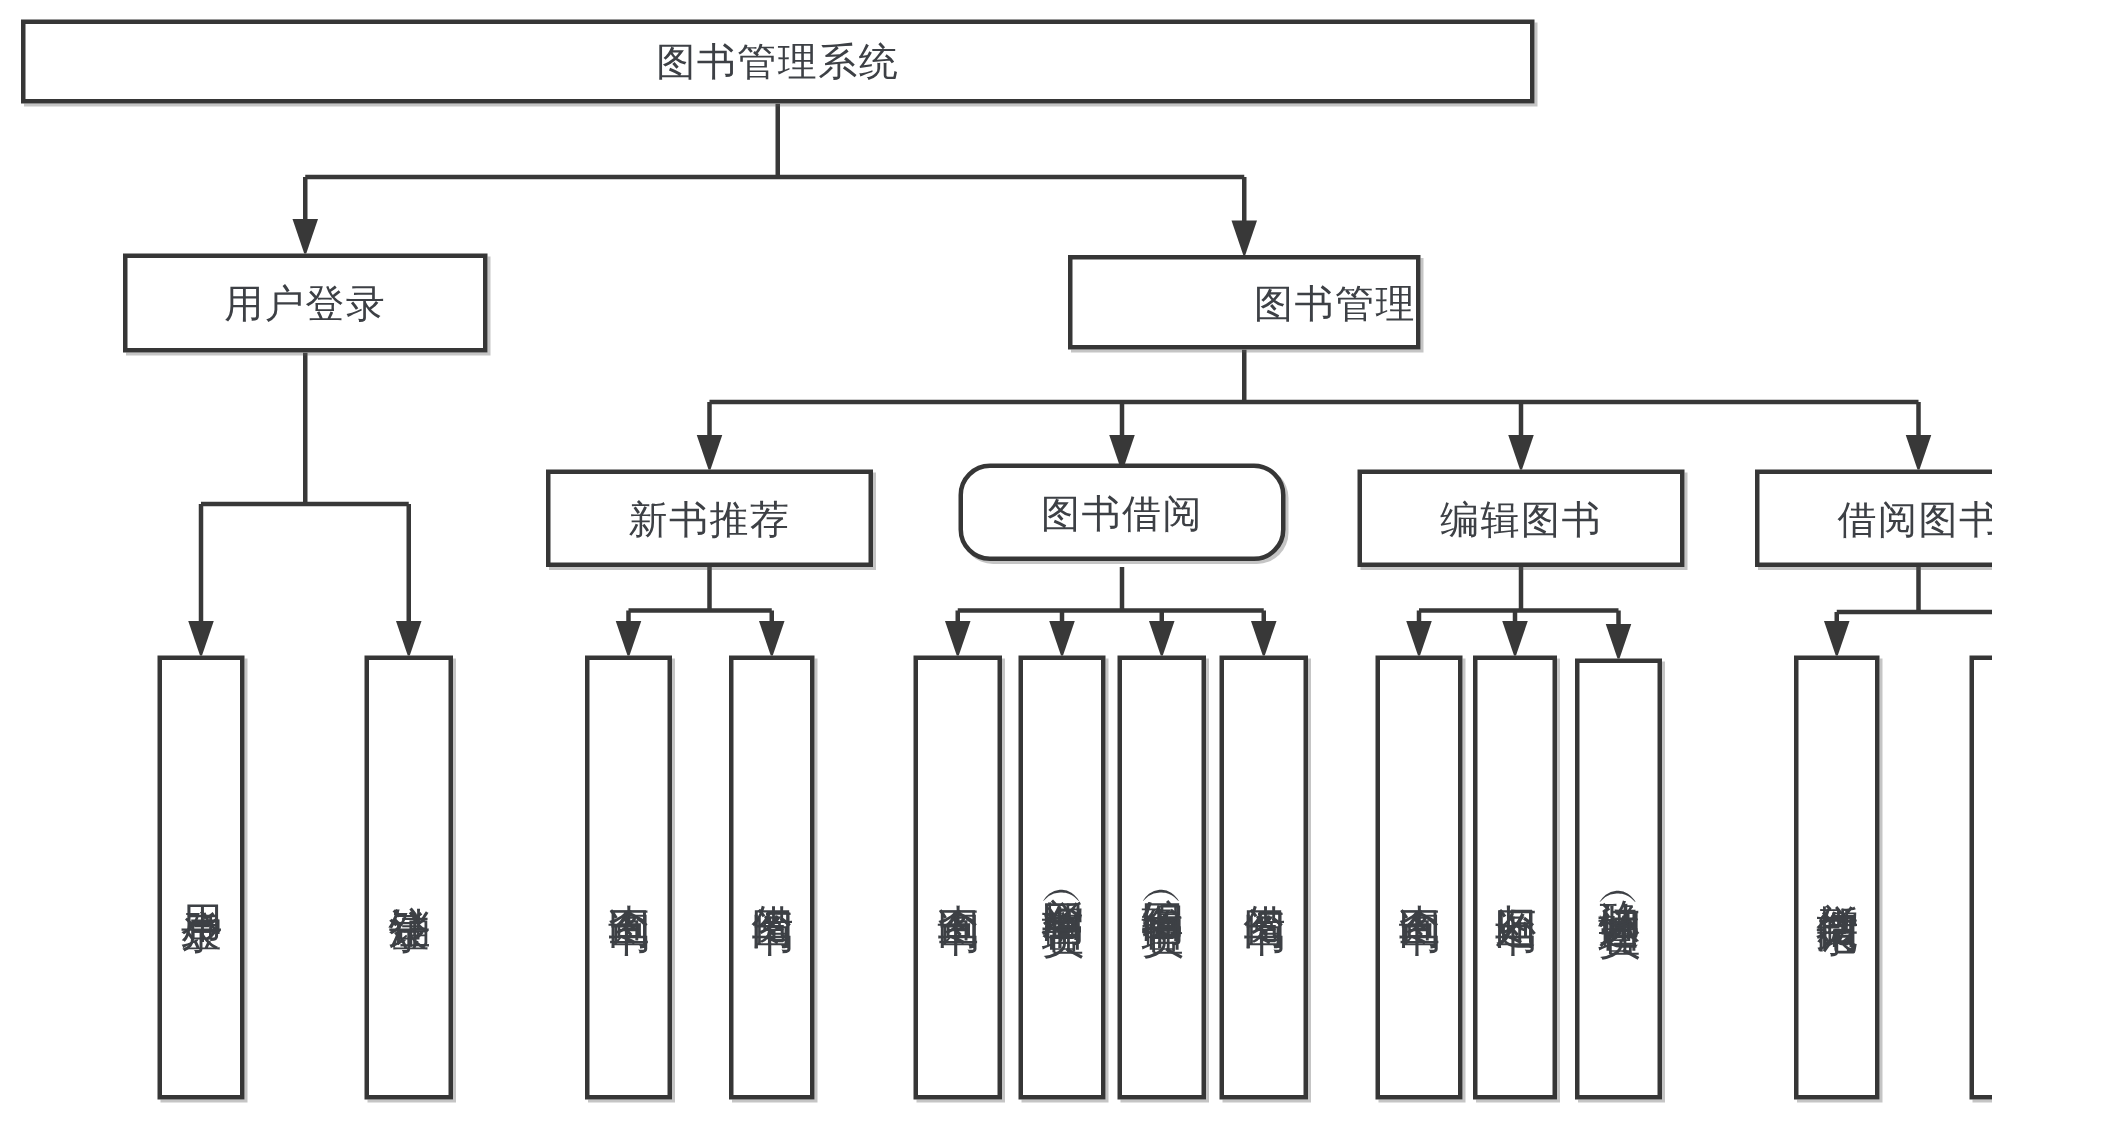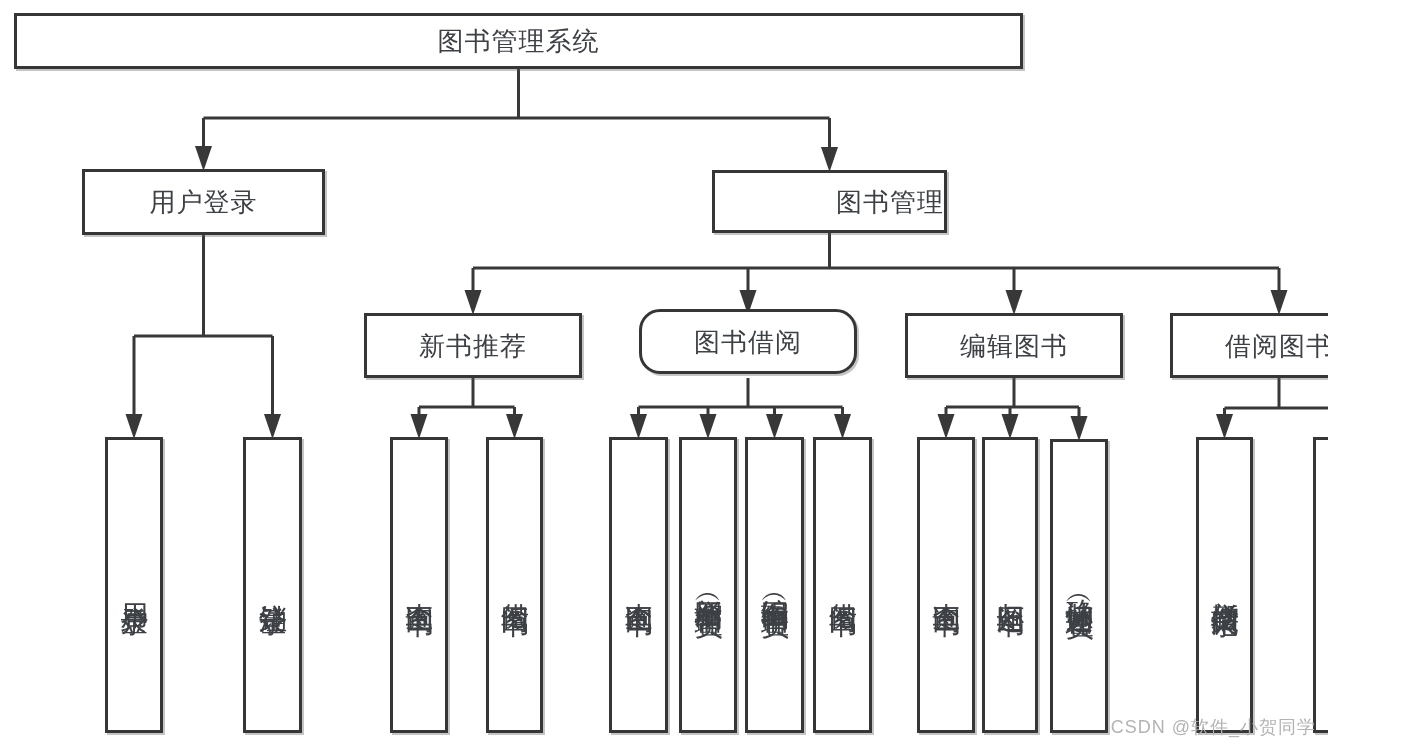--- a/index.html
+++ b/index.html
@@ -124,14 +124,13 @@
       <div class="node v" style="left: 1050px; top: 439px; width: 58px; height: 294px;">
         <span class="lbl">确认归还（管理员）</span>
       </div>
       <div class="node v" style="left: 1196px; top: 437px; width: 57px; height: 296px;">
         <span class="lbl">新增借阅记录</span>
       </div>
       <div class="node v" style="left: 1313px; top: 437px; width: 57px; height: 296px;">
         <span class="lbl">查询借阅记录</span>
       </div>
     </div>
-  <div id="watermark">CSDN @软件_小贺同学</div>
 </div>
 
 </body></html>

